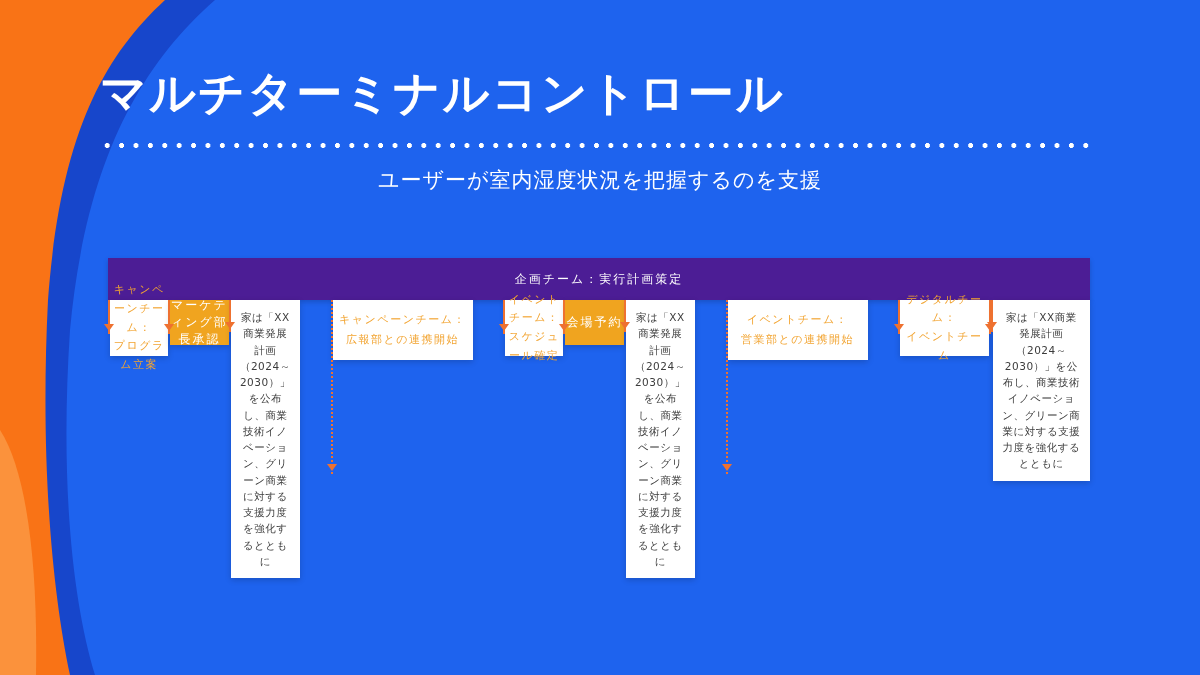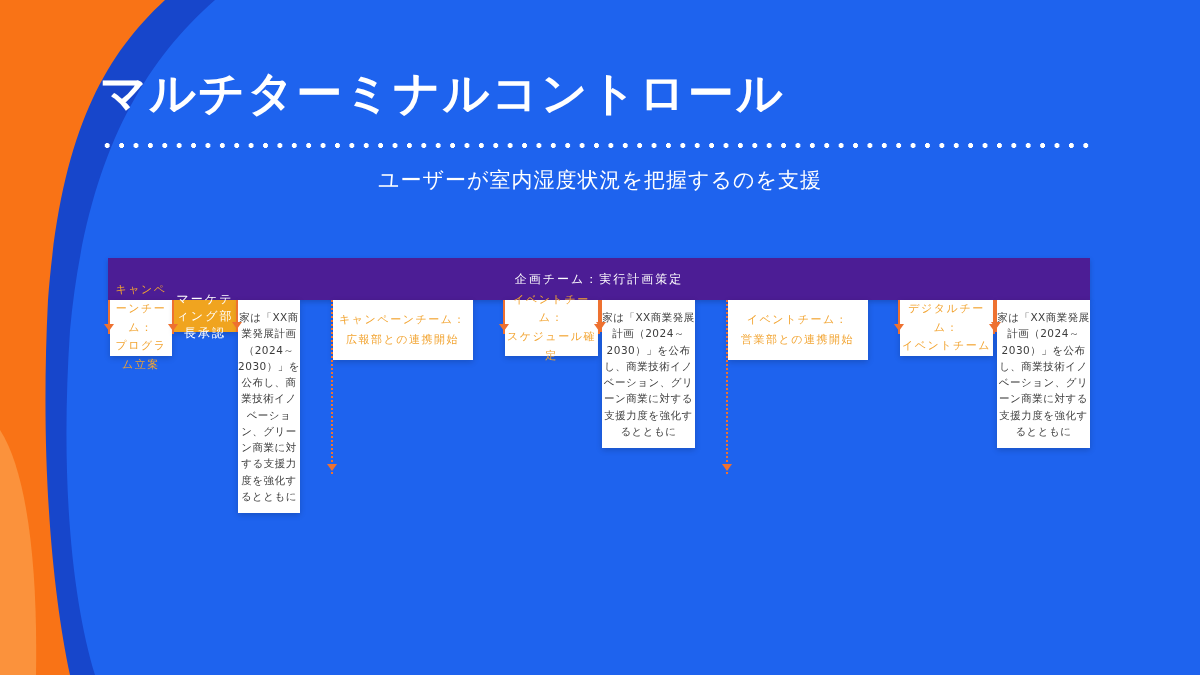--- a/index.html
+++ b/index.html
@@ -49,25 +49,25 @@
   .box{
     width:100%;box-sizing:border-box;
     display:flex;align-items:center;justify-content:center;text-align:center;
     box-shadow:0 2px 6px rgba(0,0,0,.18);
   }
   .box-white-amber{
     background:#ffffff;color:#f2a431;height:56px;
     font-size:11px;letter-spacing:1.5px;line-height:1.7;white-space:pre-line;
   }
   .box-amber{
-    background:#f0a41f;color:#ffffff;height:32px;
+    background:#f0a41f;color:#ffffff;height:45px;
     font-size:12px;letter-spacing:2px;
   }
   .box-note{
-    background:#ffffff;color:#3c3c3c;padding:9px 0;
+    background:#ffffff;color:#3c3c3c;padding:9px 8px;
     font-size:10.5px;line-height:1.55;letter-spacing:.5px;
     min-height:96px;
   }
   .box-link{
     background:#ffffff;color:#f2a431;height:60px;
     font-size:11px;letter-spacing:1.5px;line-height:1.8;white-space:pre-line;
   }
 </style>
 </head>
 <body>
@@ -100,20 +100,21 @@
       <div class="arrow dashed h180"></div>
       <div class="box box-link">キャンペーンチーム：
 広報部との連携開始</div>
     </div>
 
     <div class="col process">
       <div class="arrow solid h40"></div>
       <div class="box box-white-amber">イベントチーム：
 スケジュール確定</div>
       <div class="arrow solid h40"></div>
+      <div class="box box-amber">会場予約</div>
       <div class="arrow solid h38"></div>
       <div class="box box-note">家は「XX商業発展計画（2024～2030）」を公布し、商業技術イノベーション、グリーン商業に対する支援力度を強化するとともに</div>
     </div>
 
     <div class="col link">
       <div class="arrow dashed h180"></div>
       <div class="box box-link">イベントチーム：
 営業部との連携開始</div>
     </div>
 

